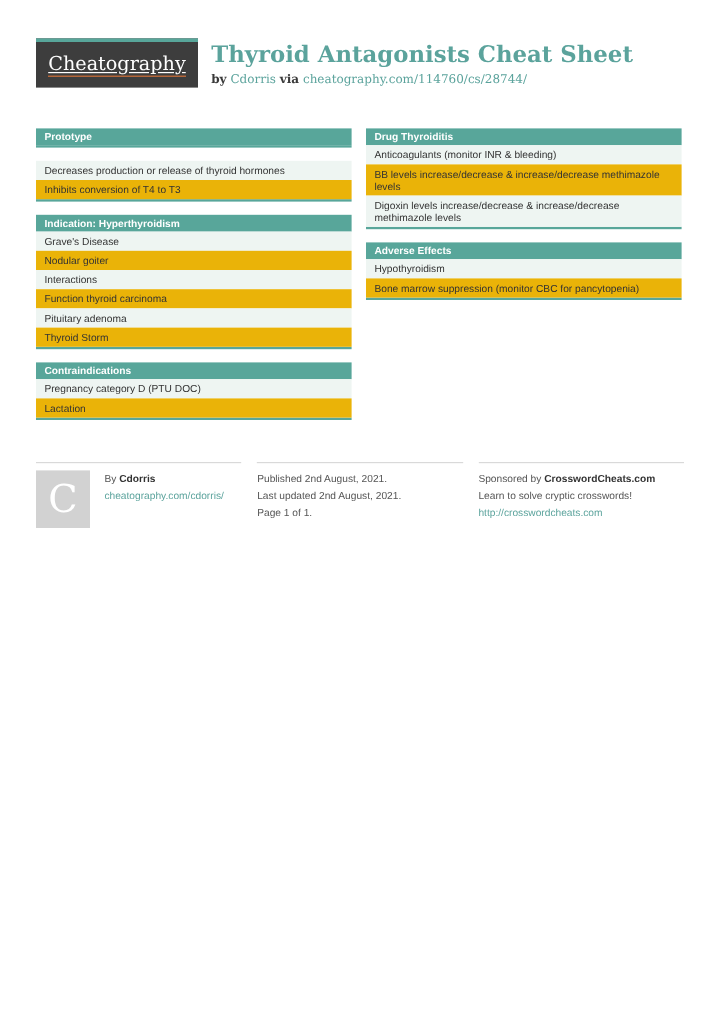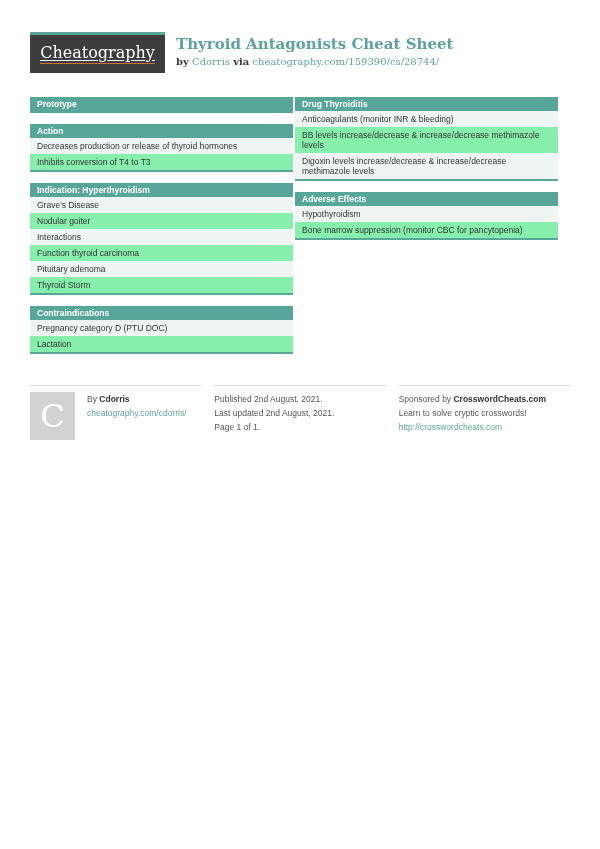--- a/index.html
+++ b/index.html
@@ -16,33 +16,33 @@
   .page{position:relative;width:600px;height:849px;background:#fff;}
 
   
   .header{position:absolute;top:32px;left:30px;right:30px;display:flex;}
   .logo{width:135px;height:41px;background:#3d3d3d;border-top:3px solid var(--teal);
         display:flex;align-items:center;justify-content:center;cursor:pointer;}
   .logo-text{font-family:"DejaVu Serif",serif;font-size:16px;color:#fff;
         text-decoration:underline;text-decoration-color:#fff;text-underline-offset:2px;
         border-bottom:1px solid #d2703a;padding-bottom:2px;line-height:1;}
   .title-block{margin-left:11px;padding-top:3px;font-family:"DejaVu Serif",serif;}
-  .sheet-title{font-size:15px;color:var(--teal-light);font-weight:bold;line-height:1.2;}
+  .sheet-title{font-size:19px;color:var(--teal-light);font-weight:bold;line-height:1.2;}
   .byline{font-size:10px;color:#3a3a3a;margin-top:3px;}
   .byline .plain{font-weight:bold;color:#3a3a3a;}
   .byline a, .teal-link{color:var(--teal-light);text-decoration:none;cursor:pointer;}
 
   
-  .columns{position:absolute;top:97px;left:30px;width:540px;display:flex;gap:2px;}
+  .columns{position:absolute;top:107px;left:30px;width:540px;display:flex;gap:12px;}
   .column{width:263px;display:flex;flex-direction:column;}
 
   .card{border-bottom:2px solid var(--teal);margin-bottom:11px;}
   .card-title{background:var(--teal);color:#fff;font-weight:bold;font-size:8.5px;
         line-height:8px;padding:3px 7px;}
-  .card-row{font-size:8.5px;line-height:10px;padding:3px 7px;color:var(--ink);background:#86efac;}
+  .card-row{font-size:8.5px;line-height:10px;padding:3px 7px;color:var(--ink);background:#eab308;}
   .card-row.alt{background:var(--row-alt);}
 
   
   .footer{position:absolute;top:385px;left:30px;width:540px;display:flex;gap:13px;}
   .footer-col{flex:1 1 0;border-top:1px solid var(--line);padding-top:6px;
         font-size:8.5px;line-height:14px;color:var(--muted);}
   .footer-col a{color:var(--teal-light);text-decoration:none;cursor:pointer;}
   .author-wrap{display:flex;}
   .footer-logo{width:45px;height:48px;background:#d2d2d2;color:#fff;
         font-family:"DejaVu Serif",serif;font-size:32px;display:flex;align-items:center;
@@ -57,33 +57,32 @@
   <div class="header">
     <div class="logo">
       <span class="logo-text">Cheatography</span>
     </div>
     <div class="title-block">
       <div class="sheet-title">Thyroid Antagonists Cheat Sheet</div>
       <div class="byline">
         <span class="plain">by</span>
         <a>Cdorris</a>
         <span class="plain">via</span>
-        <a>cheatography.com/159390/cs/28744/</a>
+        <a>cheatography.com/114760/cs/28744/</a>
       </div>
     </div>
   </div>
 
   <div class="columns">
     <div class="column">
   <section class="card">
     <header class="card-title">Prototype</header>
   </section>
 
   <section class="card">
-    <header class="card-title">Action</header>
     <div class="card-rows">
             <div class="card-row alt">Decreases production or release of thyroid hormones</div>
             <div class="card-row">Inhibits conversion of T4 to T3</div>
           </div>
   </section>
 
   <section class="card">
     <header class="card-title">Indication: Hyperthyroidism</header>
     <div class="card-rows">
             <div class="card-row alt">Grave's Disease</div>

